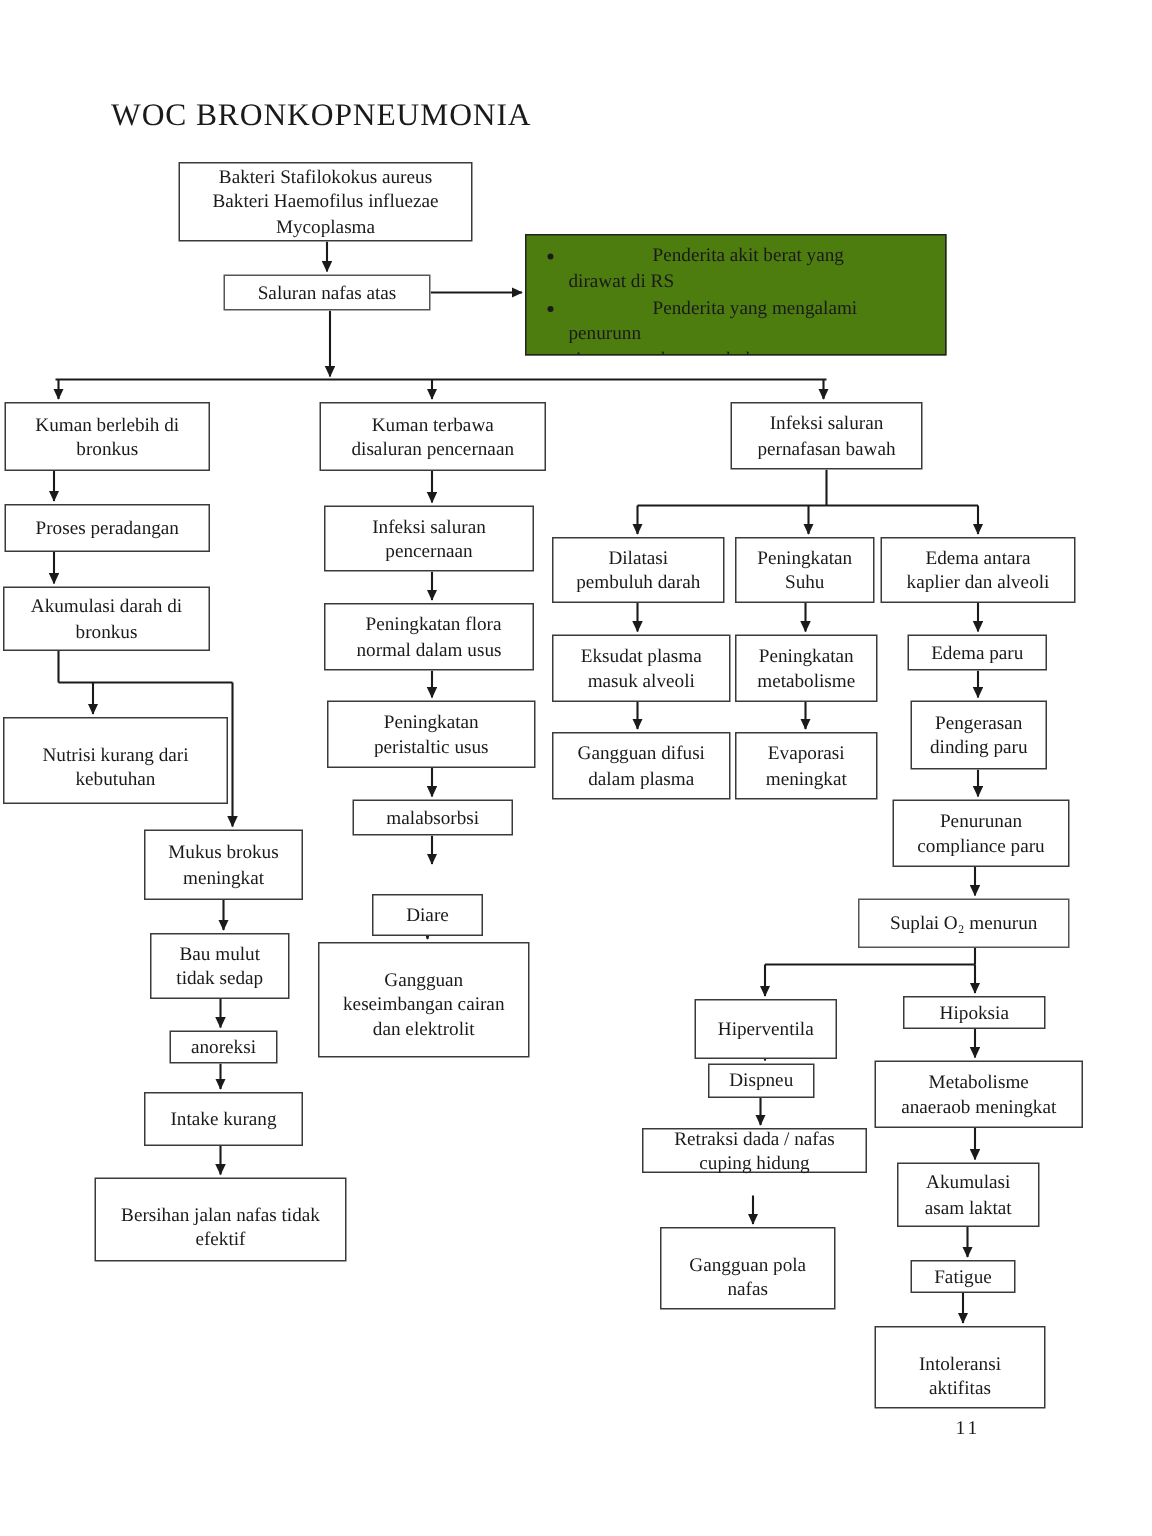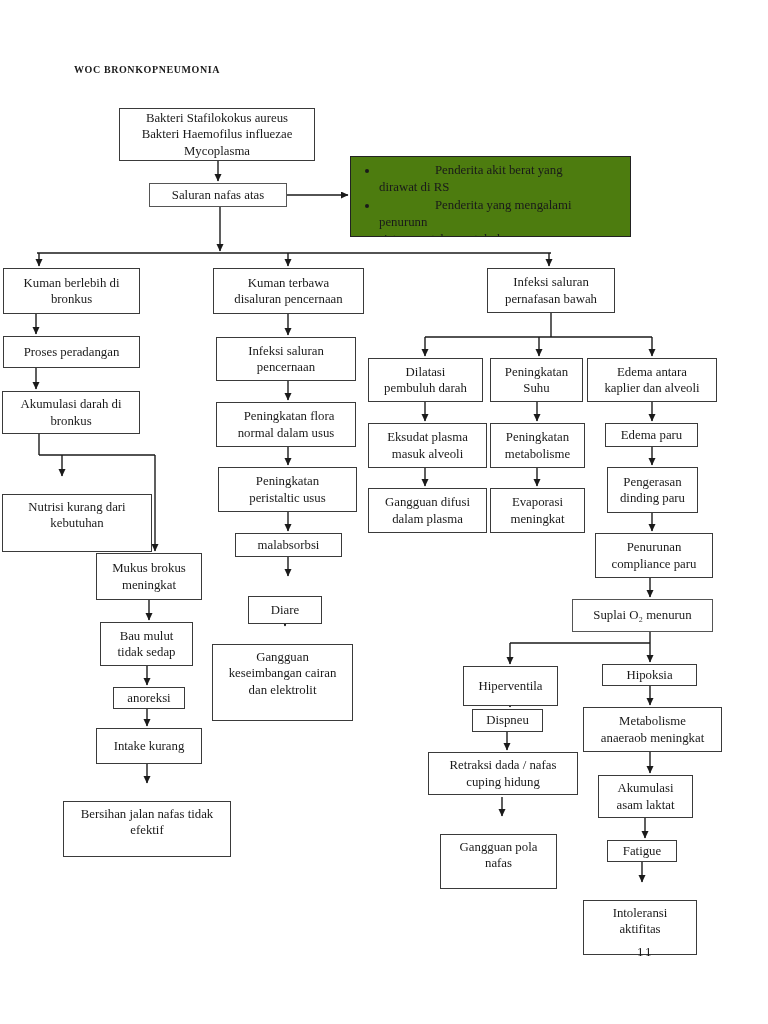--- a/index.html
+++ b/index.html
@@ -3,31 +3,31 @@
 <meta charset="utf-8">
 <style>
   html,body{margin:0;padding:0;background:#e8e8e8;}
   .page{
     position:relative;width:768px;height:1024px;background:#ffffff;
     font-family:"Liberation Serif", serif;color:#1a1a1a;overflow:hidden;
     margin:0 auto;
   }
   .doc-title{
     position:absolute;left:74px;top:64px;
-    font-size:10px;font-weight:bold;letter-spacing:0.6px;
+    font-size:21px;font-weight:normal;letter-spacing:0.6px;
   }
   .connectors{position:absolute;left:0;top:0;width:768px;height:1024px;}
   .node{
     position:absolute;box-sizing:border-box;
     border:1.5px solid #3a3a3a;background:#ffffff;
     display:flex;align-items:center;justify-content:center;
     text-align:center;font-size:12.8px;line-height:1.28;
     white-space:pre-line;padding:1px 2px;
   }
-  .v-top{align-items:flex-start;padding-top:4px;margin-top:16px;}
+  .v-top{align-items:flex-start;padding-top:16px;}
   .risk-box{
     position:absolute;box-sizing:border-box;border:1.5px solid #222;
     background:#4d7c0f;overflow:hidden;font-size:12.8px;line-height:1.3;
   }
   .risk-box ul{margin:5px 0 0 0;padding:0 6px 0 28px;list-style:disc outside;}
   .risk-box li{white-space:pre-line;text-indent:56px;margin:0 0 2px 0;}
   .page-number{position:absolute;left:637px;top:944px;font-size:13px;letter-spacing:2px;}
 </style>
 </head>
 <body>
@@ -170,21 +170,21 @@
 dinding paru</div>
   <div class="node" style="left:595px;top:533px;width:118px;height:45px;">Penurunan
 compliance paru</div>
   <div class="node" style="left:572px;top:599px;width:141px;height:33px;border-color:#555;">Suplai O₂ menurun</div>
 
   <div class="node" style="left:463px;top:666px;width:95px;height:40px;">Hiperventila</div>
   <div class="node" style="left:602px;top:664px;width:95px;height:22px;">Hipoksia</div>
   <div class="node" style="left:472px;top:709px;width:71px;height:23px;">Dispneu</div>
   <div class="node" style="left:583px;top:707px;width:139px;height:45px;">Metabolisme
 anaeraob meningkat</div>
-  <div class="node" style="left:428px;top:752px;width:150px;height:43px;">Retraksi dada / nafas
+  <div class="node" style="left:428px;top:752px;width:150px;height:30px;">Retraksi dada / nafas
 cuping hidung</div>
   <div class="node v-top" style="left:440px;top:818px;width:117px;height:55px;">Gangguan pola
 nafas</div>
   <div class="node" style="left:598px;top:775px;width:95px;height:43px;">Akumulasi
 asam laktat</div>
   <div class="node" style="left:607px;top:840px;width:70px;height:22px;">Fatigue</div>
   <div class="node v-top" style="left:583px;top:884px;width:114px;height:55px;">Intoleransi
 aktifitas</div>
 
   <div class="page-number">11</div>

